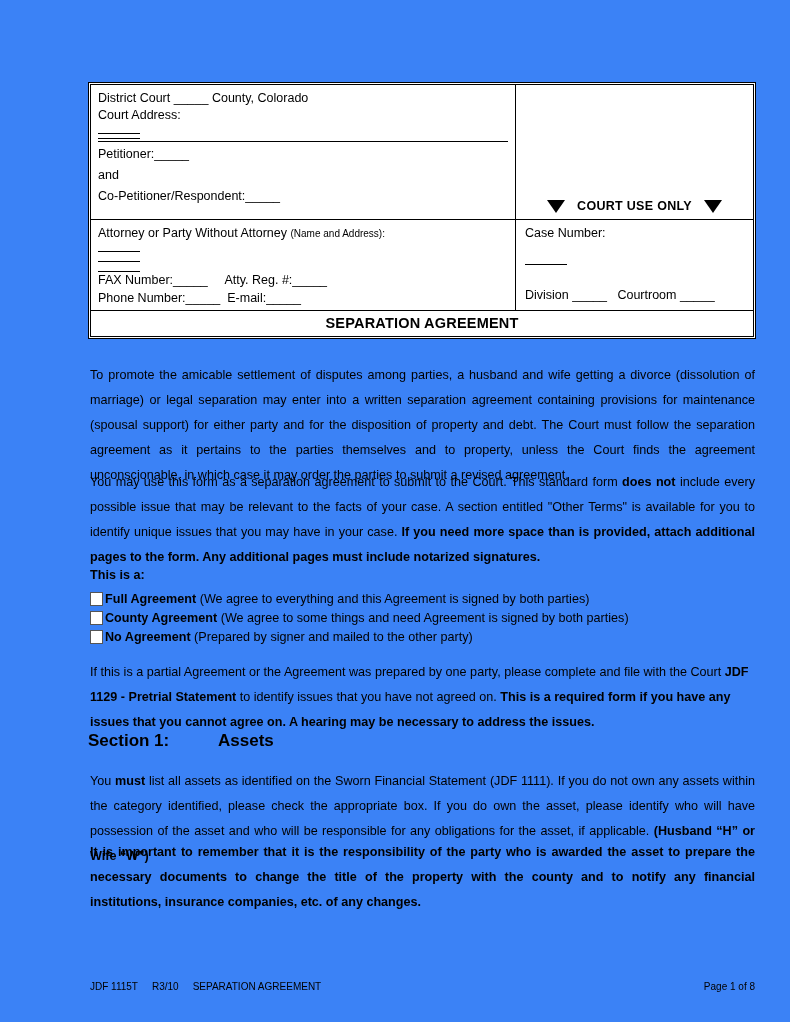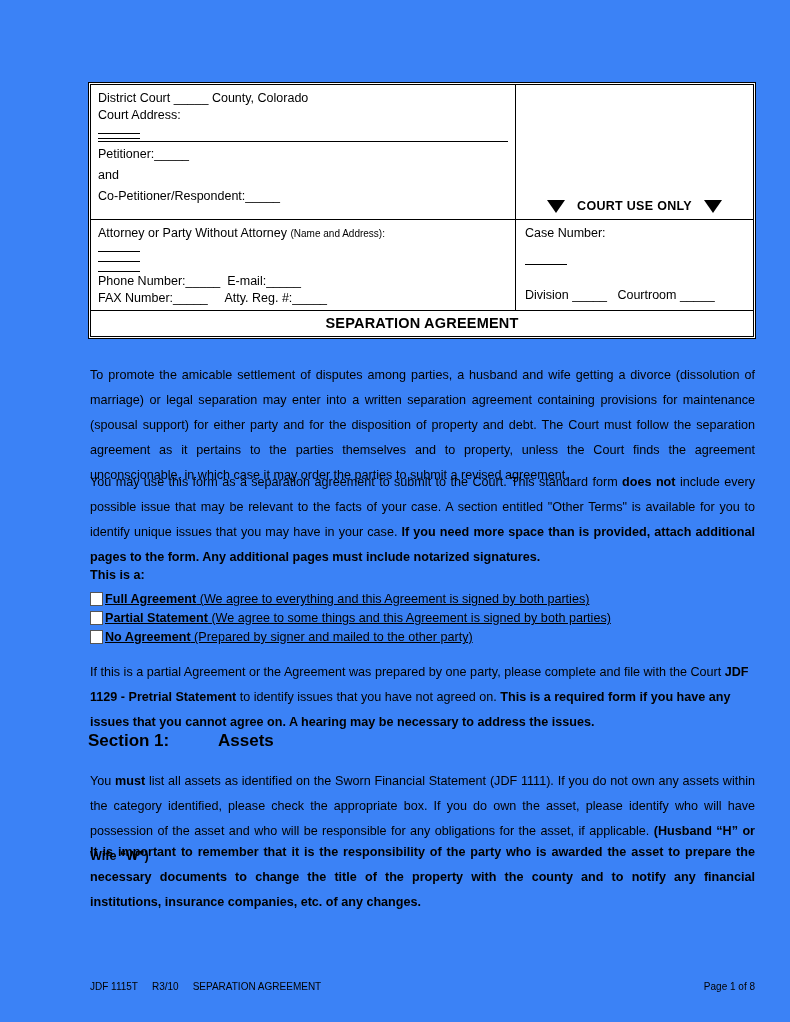--- a/index.html
+++ b/index.html
@@ -136,21 +136,21 @@
   p.para {
     margin: 0;
     font-size: 12.6px;
     line-height: 25px;
     text-align: justify;
   }
   p.para.left { text-align: left; }
   .b { font-weight: bold; }
 
   
-  .cklist { margin: 0; padding: 0; text-decoration: underline; }
+  .cklist { margin: 0; padding: 0; }
   .ckrow {
     display: flex;
     align-items: flex-start;
     height: 19px;
   }
   .ckbox {
     width: 13px;
     height: 14px;
     border: 1.5px solid #555;
     box-sizing: border-box;
@@ -210,22 +210,22 @@
           </div>
         </div>
       </div>
 
       <div class="cap-row">
         <div class="cap-left">
           <div class="cap-line"><span>Attorney or Party Without Attorney</span> <span class="small-caps-note">(Name and Address):</span></div>
           <div class="rule-short"></div>
           <div class="rule-short"></div>
           <div class="rule-short"></div>
+          <div class="cap-line">FAX Number:_____     Atty. Reg. #:_____</div>
           <div class="cap-line" style="margin-top:1px;">Phone Number:_____  E-mail:_____</div>
-          <div class="cap-line">FAX Number:_____     Atty. Reg. #:_____</div>
         </div>
         <div class="cap-right">
           <div class="cap-line">Case Number:</div>
           <div class="rule-short" style="margin-top:22px;"></div>
           <div class="cap-line" style="margin-top:22px;">Division _____   Courtroom _____</div>
         </div>
       </div>
 
       <div class="title-row">
         <span class="ttl">SEPARATION AGREEMENT</span>
@@ -244,21 +244,21 @@
 
   <div class="body-block" style="top:563px;">
     <p class="para left b" style="margin-bottom:2px;">This is a:</p>
     <div class="cklist">
       <div class="ckrow">
         <span class="ckbox"></span>
         <span class="cklabel"><span class="b">Full Agreement</span><span> (We agree to everything and this Agreement is signed by both parties)</span></span>
       </div>
       <div class="ckrow">
         <span class="ckbox"></span>
-        <span class="cklabel"><span class="b">Partial Statement</span><span> (We agree to some things and this Agreement is signed by both parties)</span></span>
+        <span class="cklabel"><span class="b">County Agreement</span><span> (We agree to some things and need Agreement is signed by both parties)</span></span>
       </div>
       <div class="ckrow">
         <span class="ckbox"></span>
         <span class="cklabel"><span class="b">No Agreement</span><span> (Prepared by signer and mailed to the other party)</span></span>
       </div>
     </div>
   </div>
 
   <div class="body-block" style="top:660px;">
     <p class="para left"><span>If this is a partial Agreement or the Agreement was prepared by one party, please complete and file with the Court </span><span class="b">JDF 1129 - Pretrial Statement</span><span> to identify issues that you have not agreed on.  </span><span class="b">This is a required form if you have any issues that you cannot agree on.   A hearing may be necessary to address the issues.</span></p>

